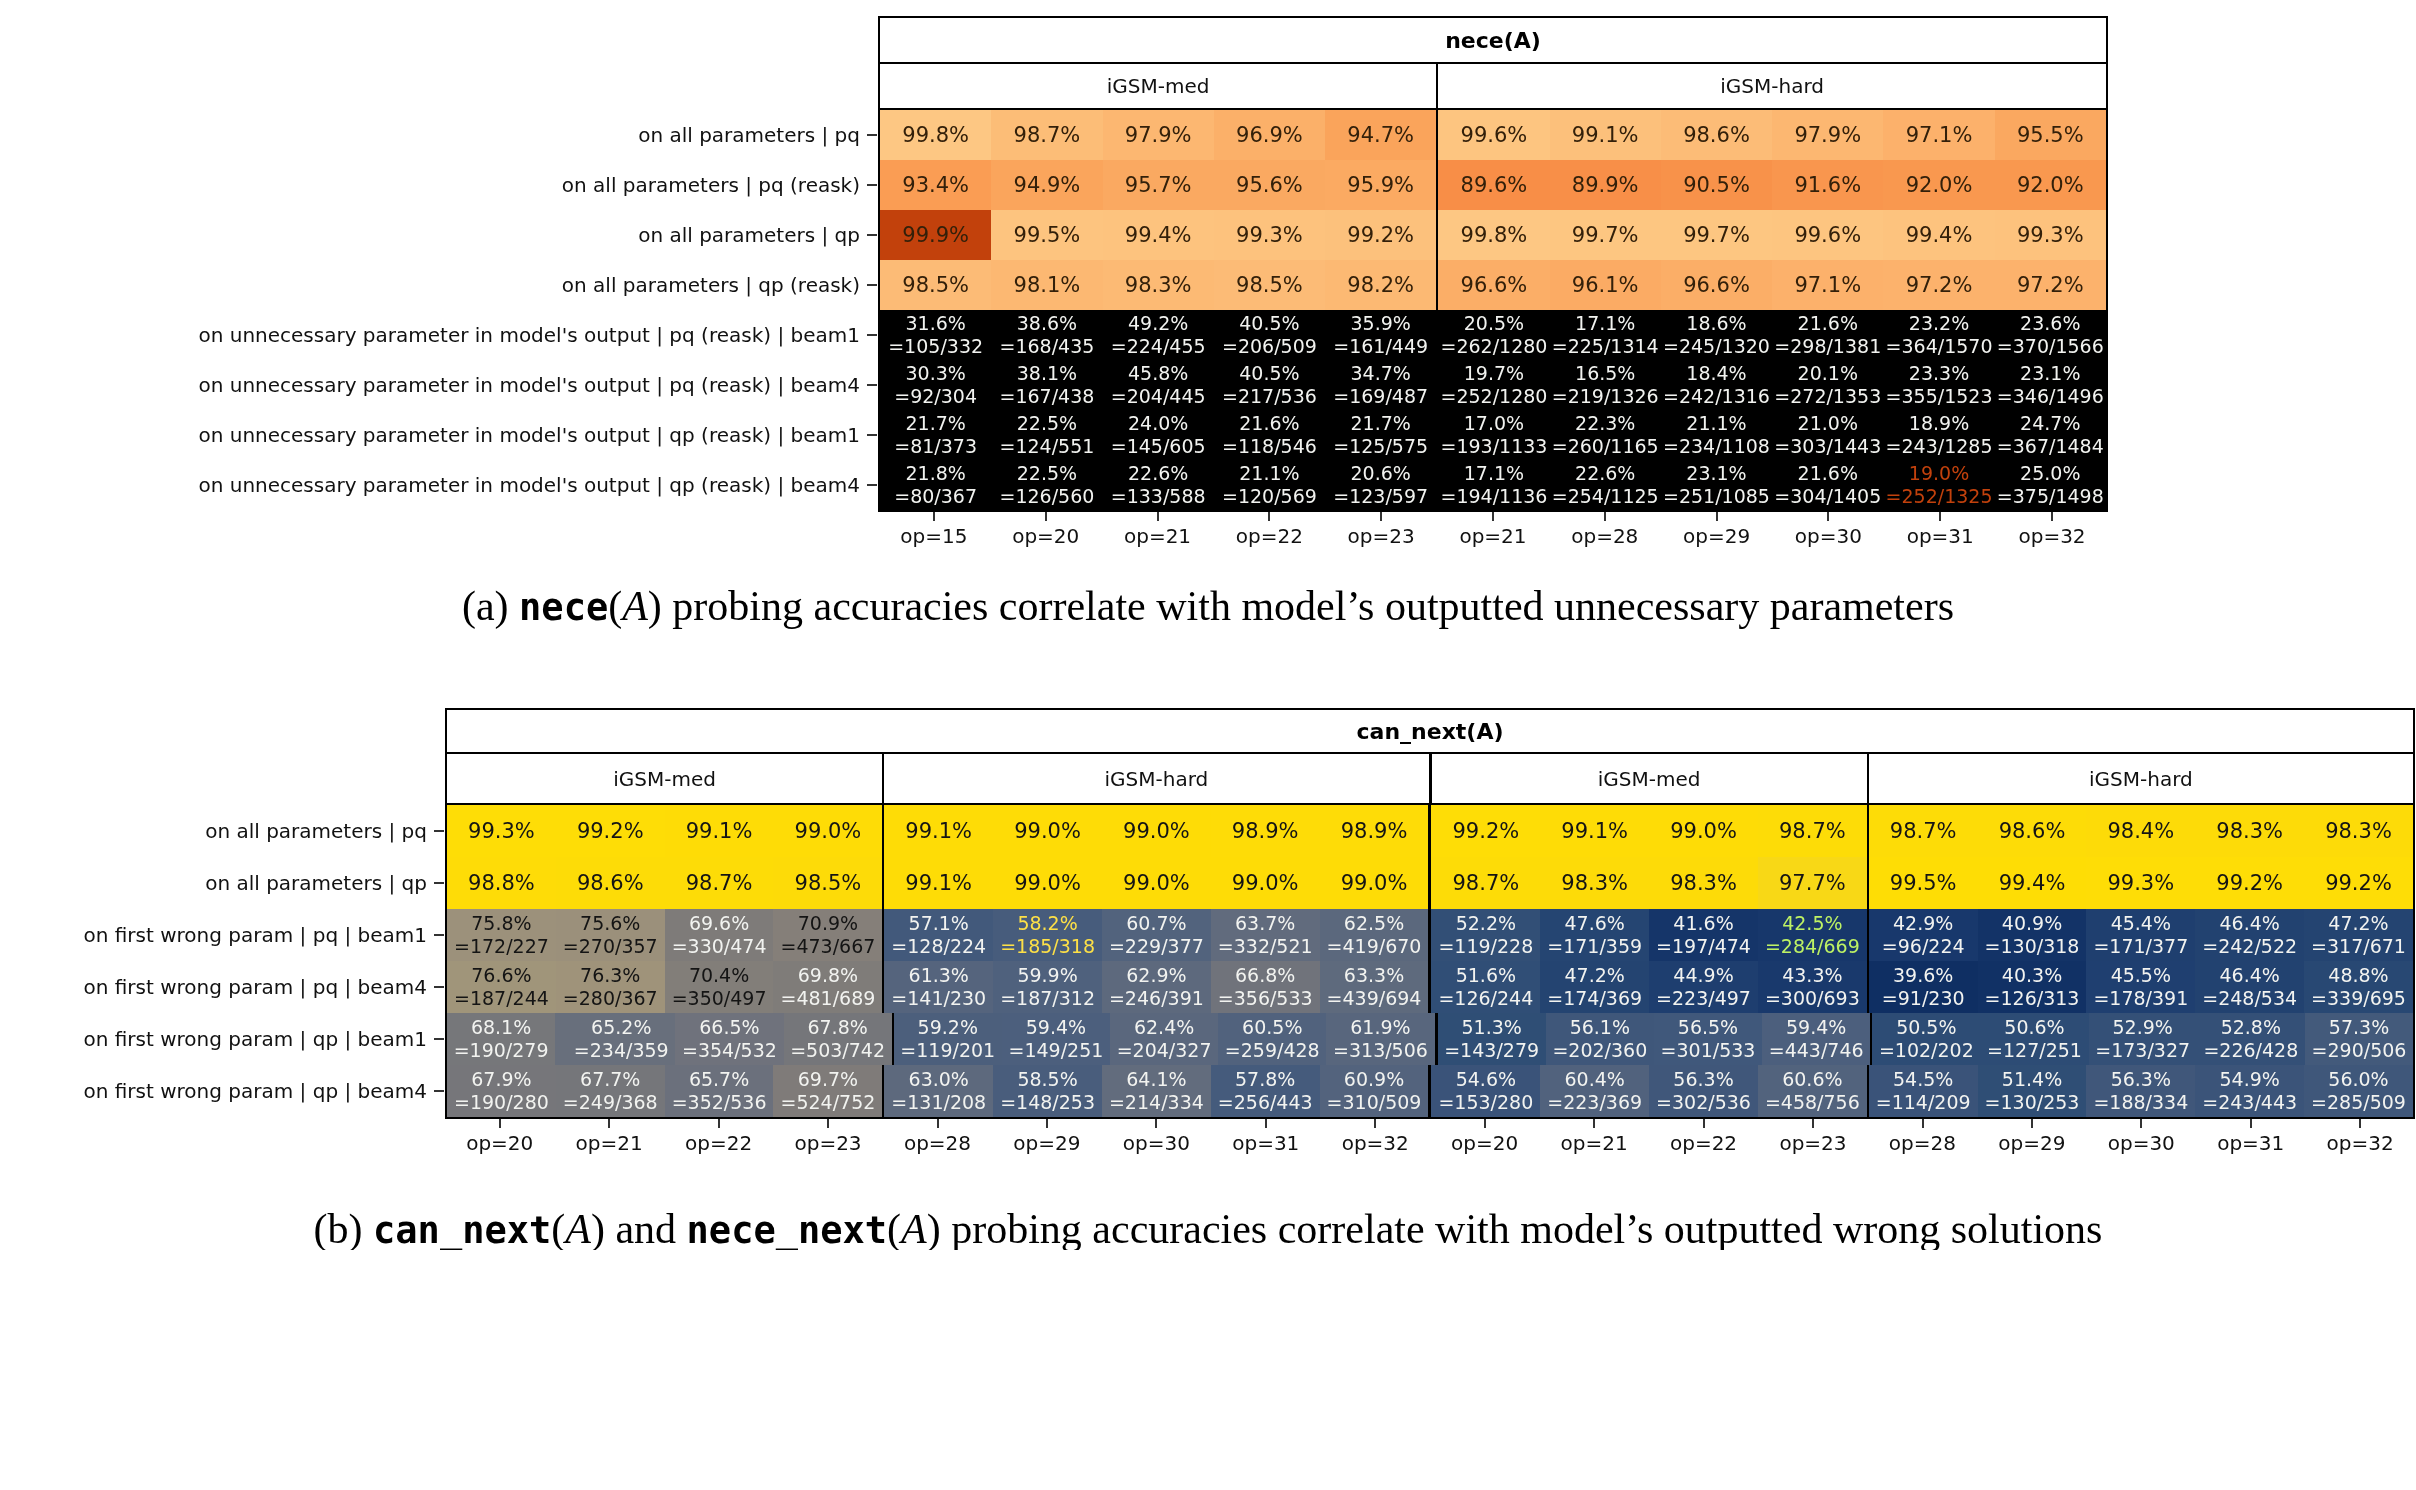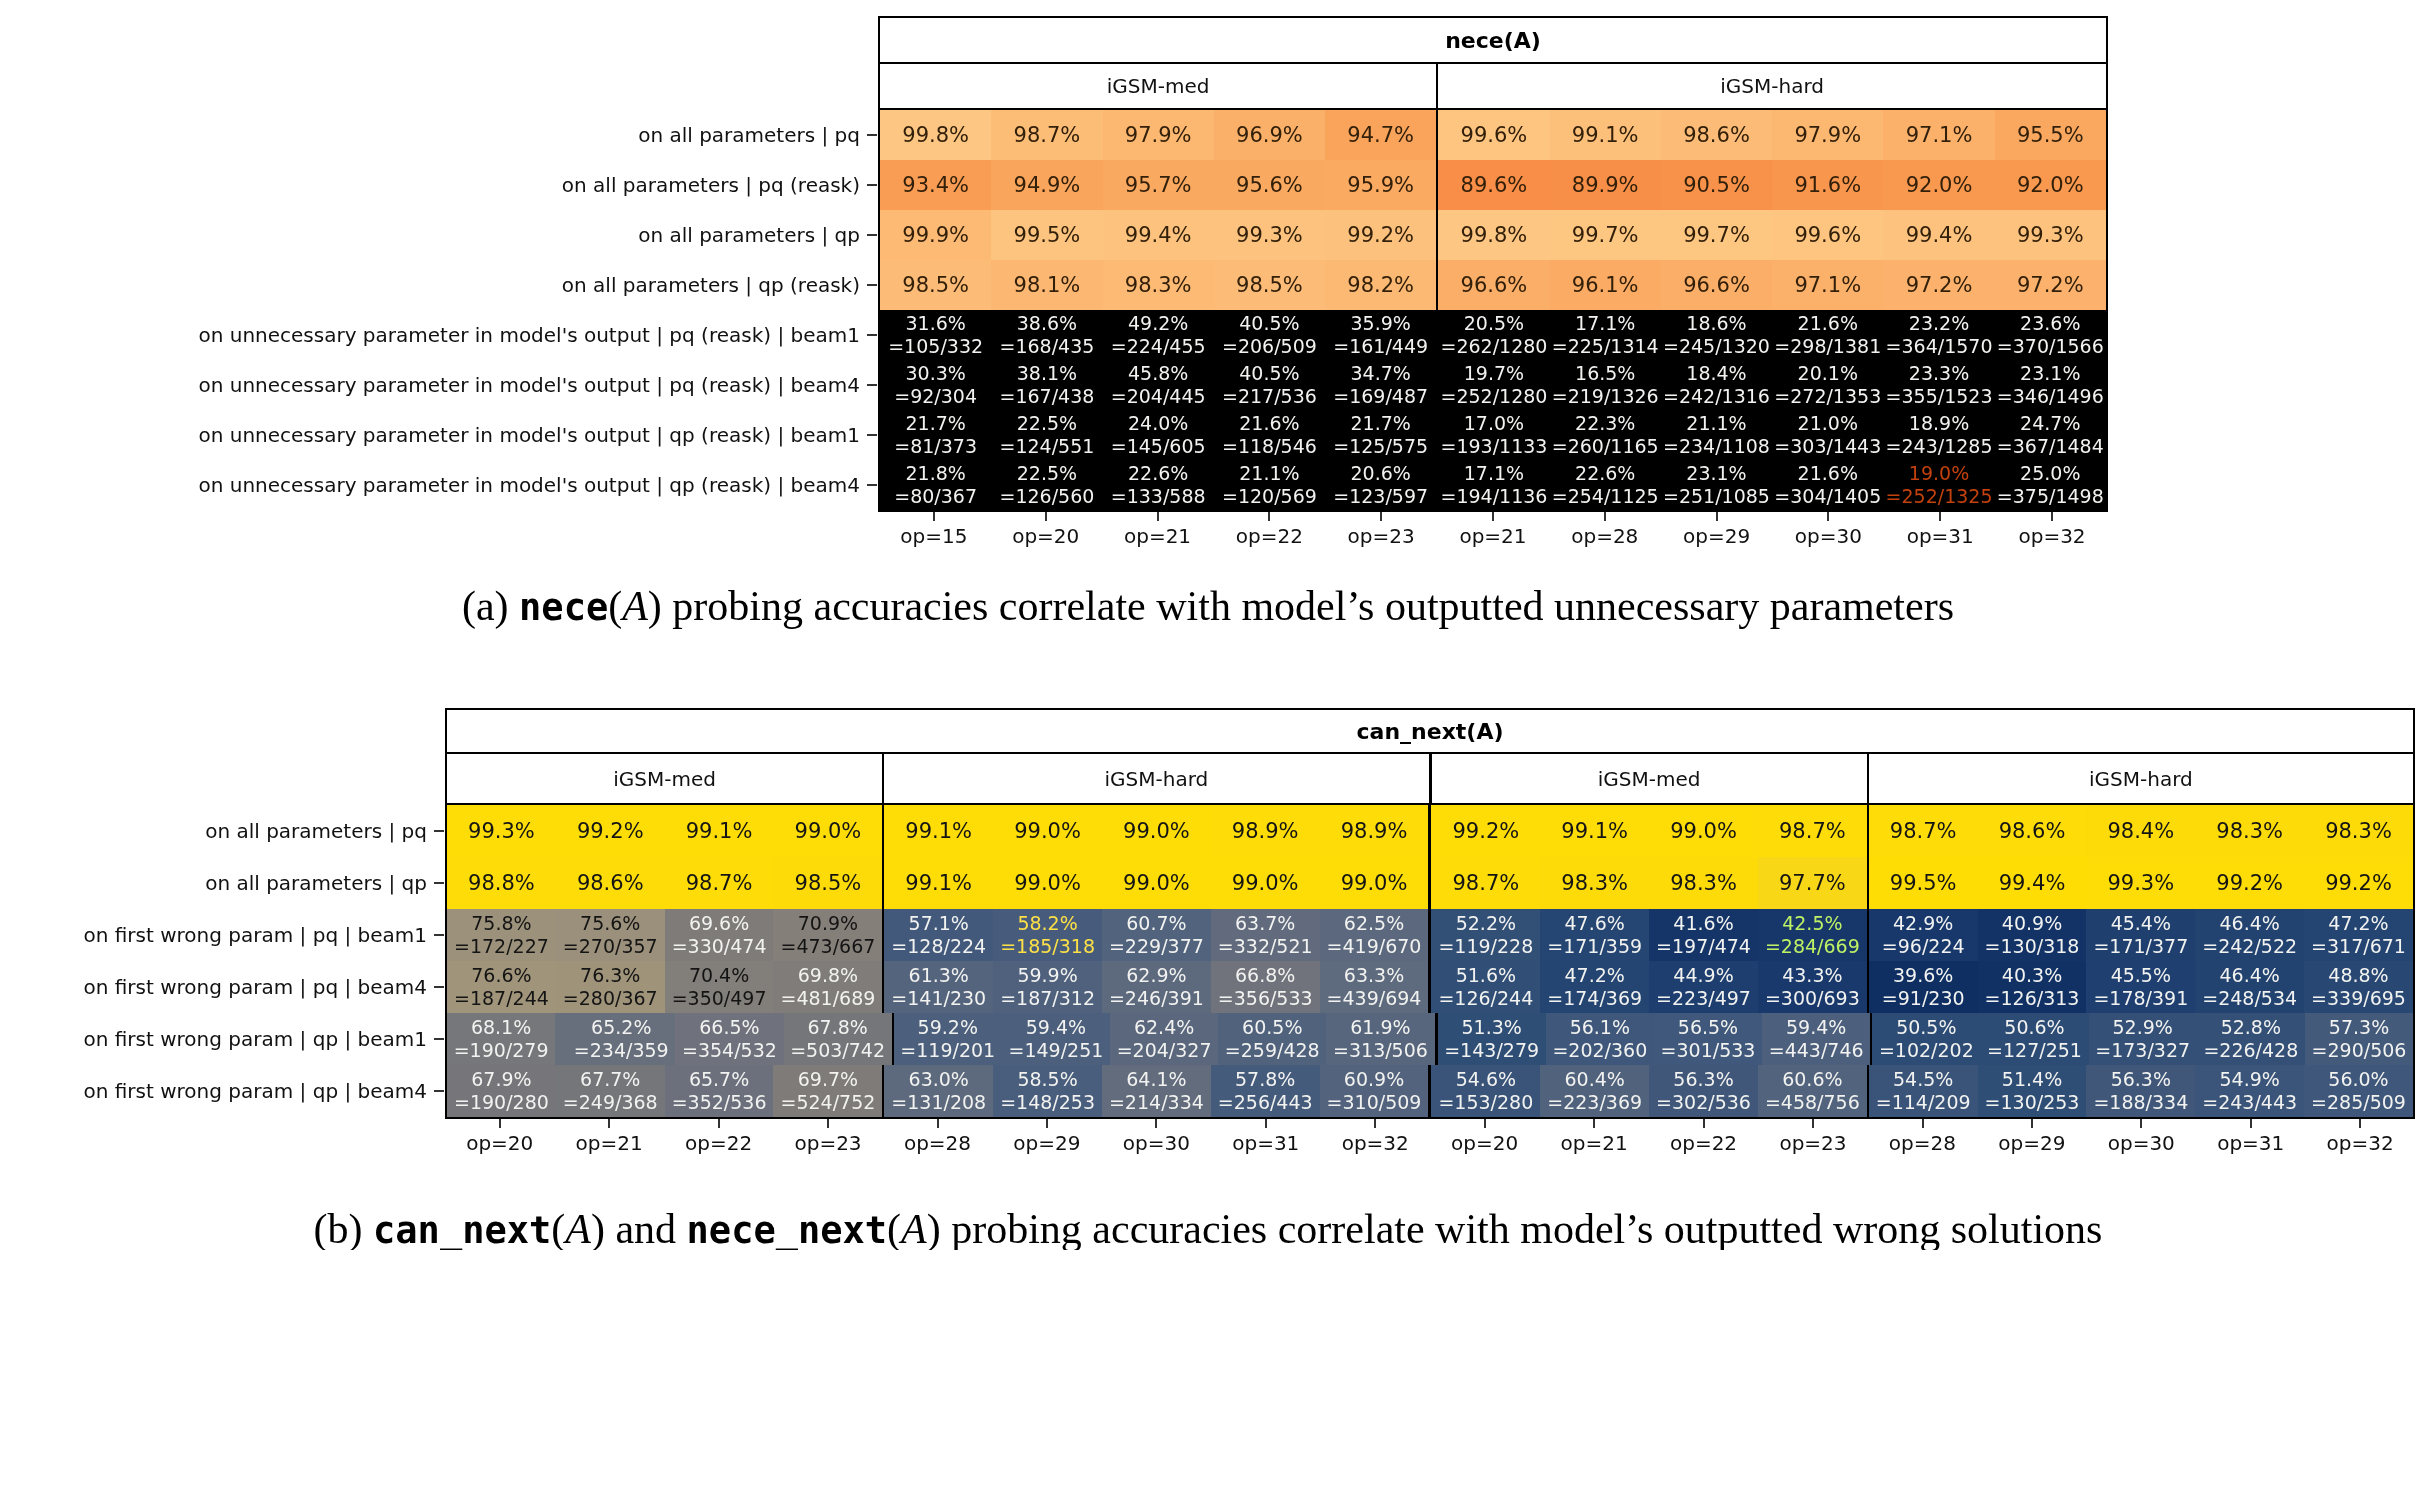--- a/index.html
+++ b/index.html
@@ -112,21 +112,21 @@
             <div class="l1">91.6%</div>
           </div>
           <div class="cell" style="flex: 1 1 0px; background: rgb(249, 152, 79); color: rgb(51, 32, 10);">
             <div class="l1">92.0%</div>
           </div>
           <div class="cell" style="flex: 1 1 0px; background: rgb(249, 152, 79); color: rgb(51, 32, 10);">
             <div class="l1">92.0%</div>
           </div>
         </div>
         <div class="hrow" style="height: 50px;">
-          <div class="cell" style="flex: 1 1 0px; background: #fdba74; color: rgb(51, 32, 10);">
+          <div class="cell" style="flex: 1 1 0px; background: #c2410c; color: rgb(51, 32, 10);">
             <div class="l1">99.9%</div>
           </div>
           <div class="cell" style="flex: 1 1 0px; background: rgb(253, 196, 127); color: rgb(51, 32, 10);">
             <div class="l1">99.5%</div>
           </div>
           <div class="cell" style="flex: 1 1 0px; background: rgb(253, 195, 126); color: rgb(51, 32, 10);">
             <div class="l1">99.4%</div>
           </div>
           <div class="cell" style="flex: 1 1 0px; background: rgb(253, 194, 125); color: rgb(51, 32, 10);">
             <div class="l1">99.3%</div>

